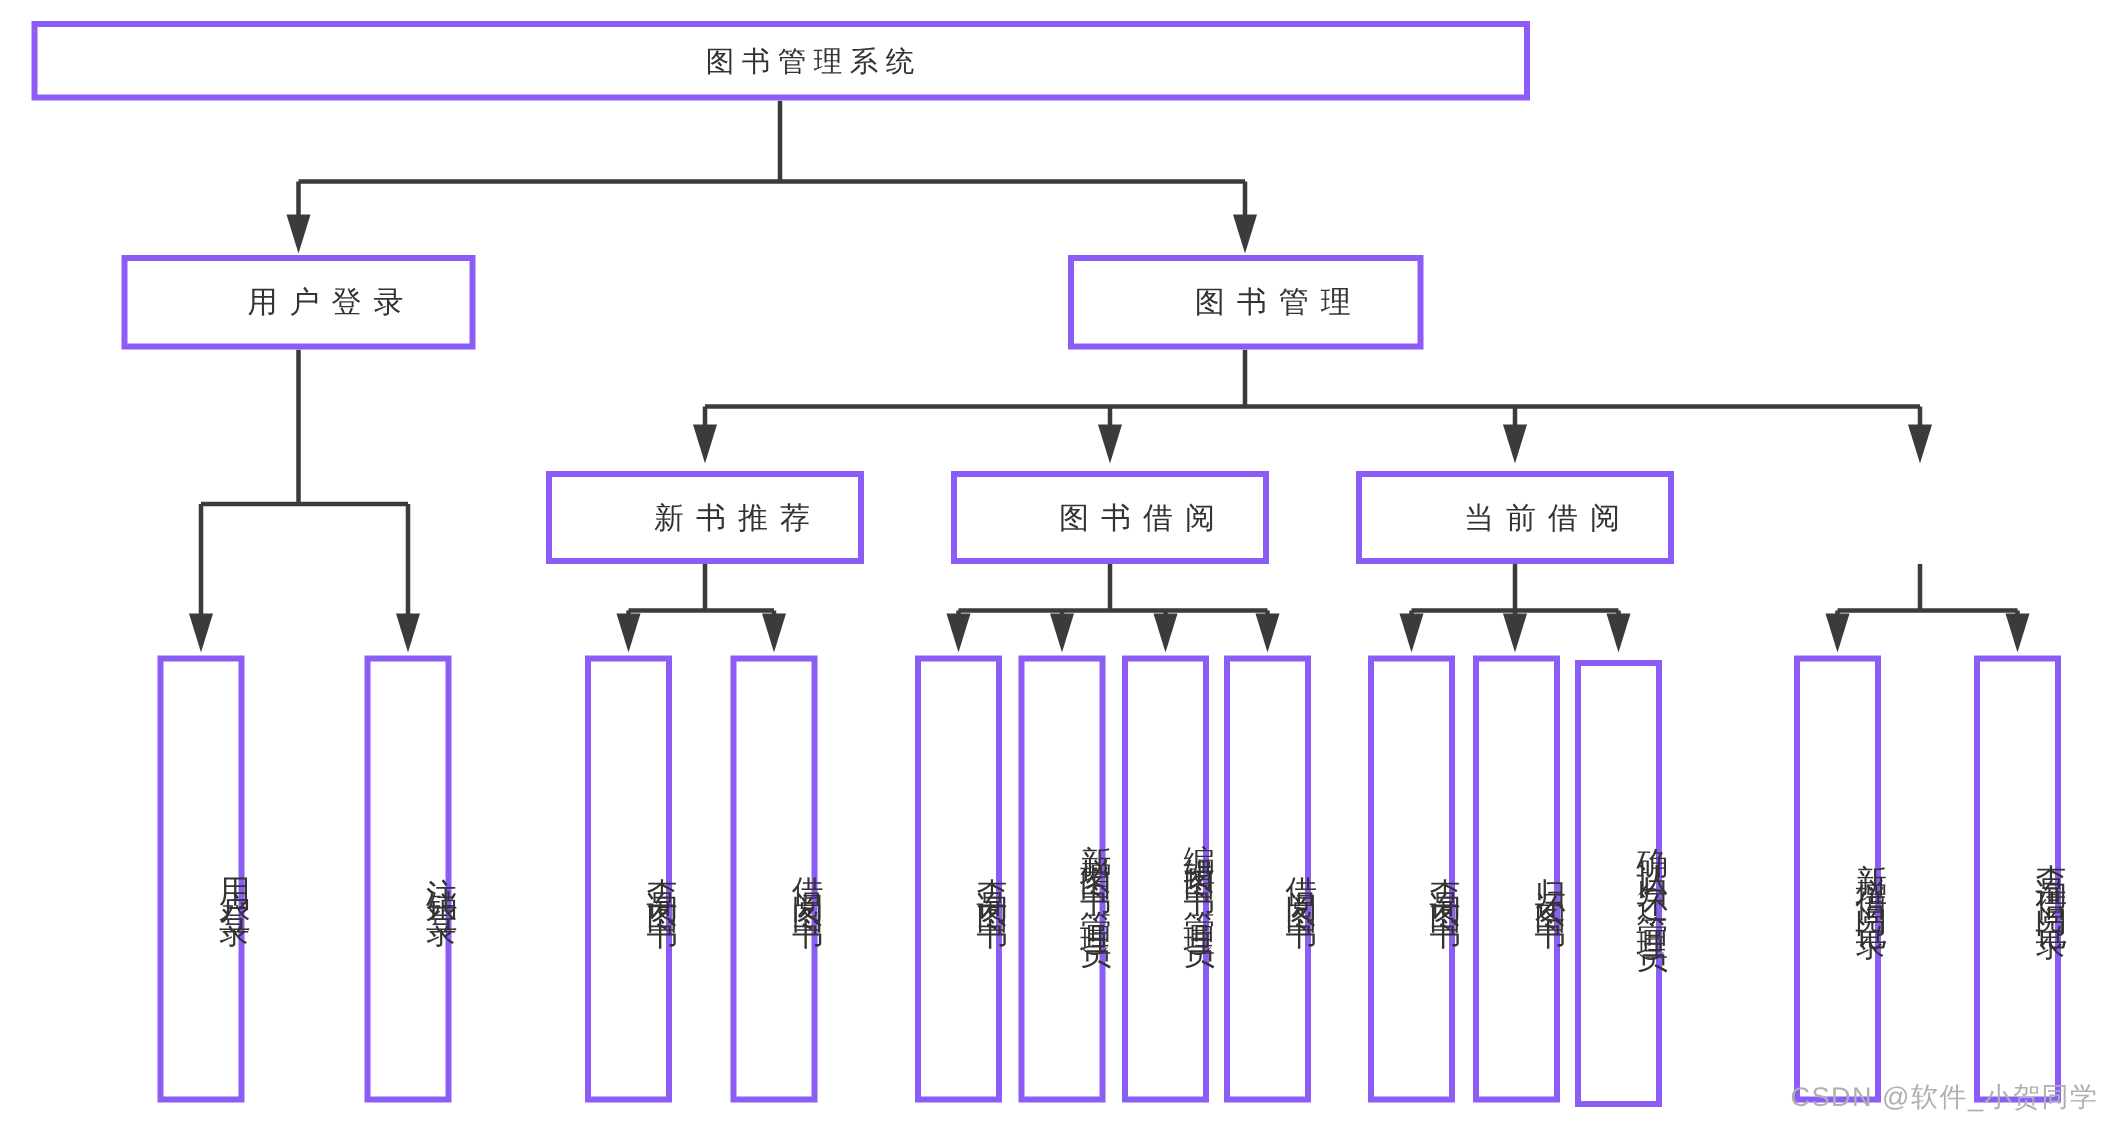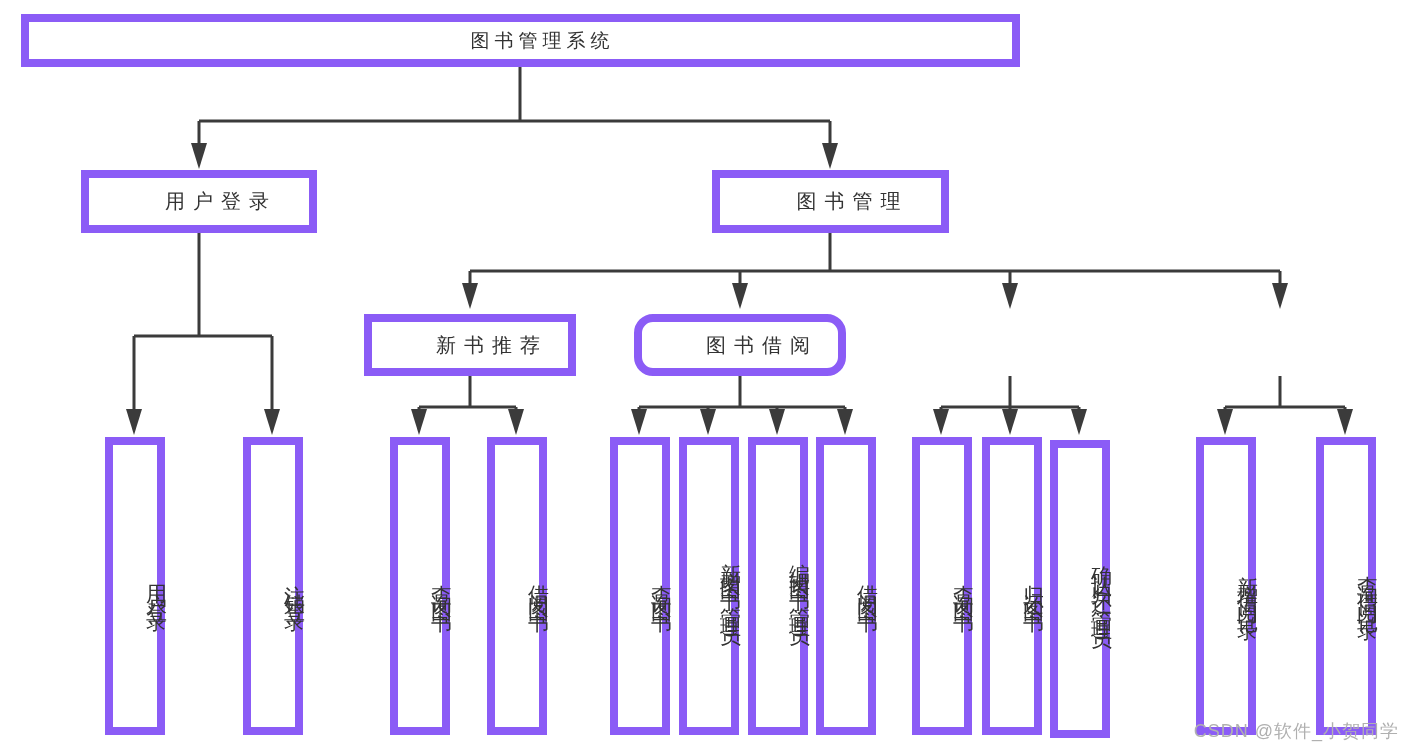--- a/index.html
+++ b/index.html
@@ -17,21 +17,21 @@
   }
   #edges {
     position: absolute;
     left: 0; top: 0;
     width: 1405px;
     height: 747px;
   }
   .box {
     position: absolute;
     box-sizing: border-box;
-    border: 8px solid #8b5cf6;
+    border: 4px solid #8b5cf6;
     background: #ffffff;
     color: #333333;
     display: flex;
     align-items: center;
     justify-content: center;
     text-align: center;
     padding-left: 44px;
   }
   .box.root {
     font-size: 19px;
@@ -116,22 +116,25 @@
   <div class="box h" style="left:81px; top:170px; width:236px; height:63px;">
     <span>用户登录</span>
   </div>
   <div class="box h" style="left:364px; top:314px; width:212px; height:62px;">
     <span>新书推荐</span>
   </div>
 
   <div class="box h" style="left:712px; top:170px; width:237px; height:63px;">
     <span>图书管理</span>
   </div>
-  <div class="box h" style="left:634px; top:314px; width:212px; height:62px;border-radius:19px;">
+  <div class="box h" style="left:634px; top:314px; width:212px; height:62px;">
     <span>图书借阅</span>
+  </div>
+  <div class="box h" style="left:904px; top:314px; width:212px; height:62px;">
+    <span>当前借阅</span>
   </div>
 
   <div class="box leaf" style="left:105px;">
     <span>用户登录</span>
   </div>
   <div class="box leaf" style="left:243px;">
     <span>注销登录</span>
   </div>
   <div class="box leaf" style="left:390px;">
     <span>查询图书</span>

